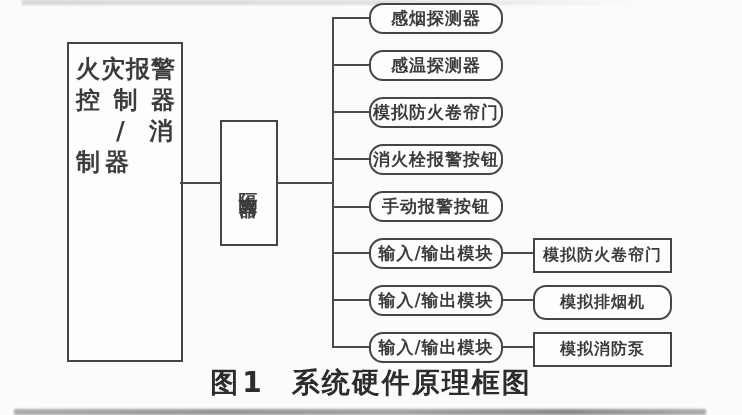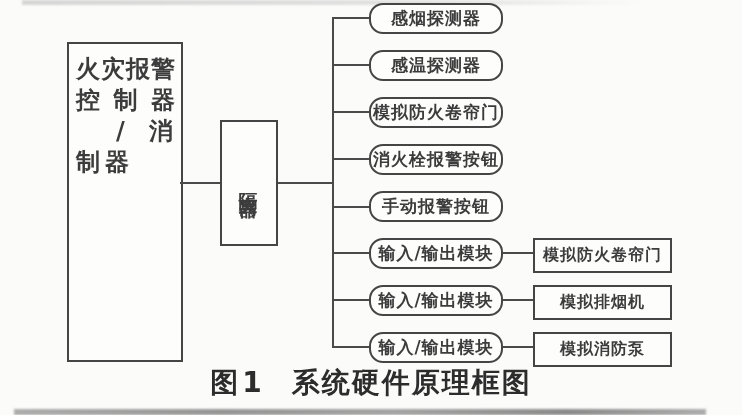--- a/index.html
+++ b/index.html
@@ -65,21 +65,21 @@
   
   .l-io{left:503px;width:30px;}
   .l-io-0{top:252px;} .l-io-1{top:299px;} .l-io-2{top:346px;}
   
   .output-box{
     left:533px;width:139px;height:35px;
     display:flex;align-items:center;justify-content:center;
     font-size:16px;font-weight:700;color:#3c3c3c;letter-spacing:1px;
     white-space:nowrap;
   }
-  .out-0{top:238px;} .out-1{top:285px;} .out-2{top:332px;}
+  .out-0{top:238px;} .out-1{top:285px;border-radius:13px;} .out-2{top:332px;}
   
   .caption{
     position:absolute;left:0;top:364px;width:742px;
     text-align:center;
     font-size:28px;font-weight:700;color:#2c2c2c;
     letter-spacing:2px;
   }
   .caption .fig-label{margin-right:26px;letter-spacing:4px;text-align:right;}
   
   .top-smudge{

